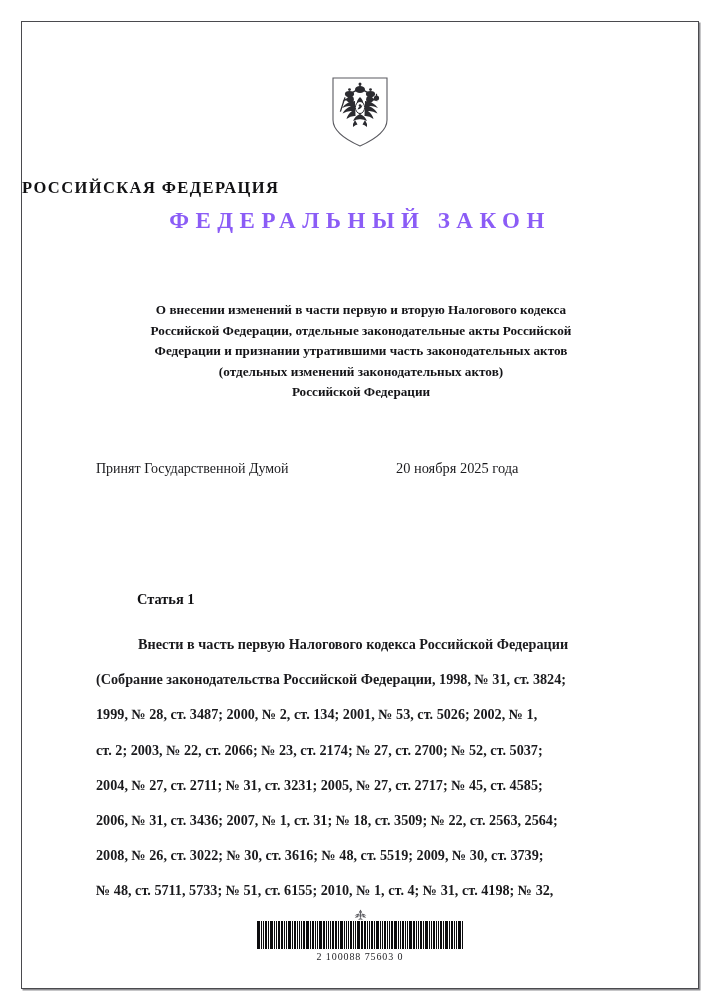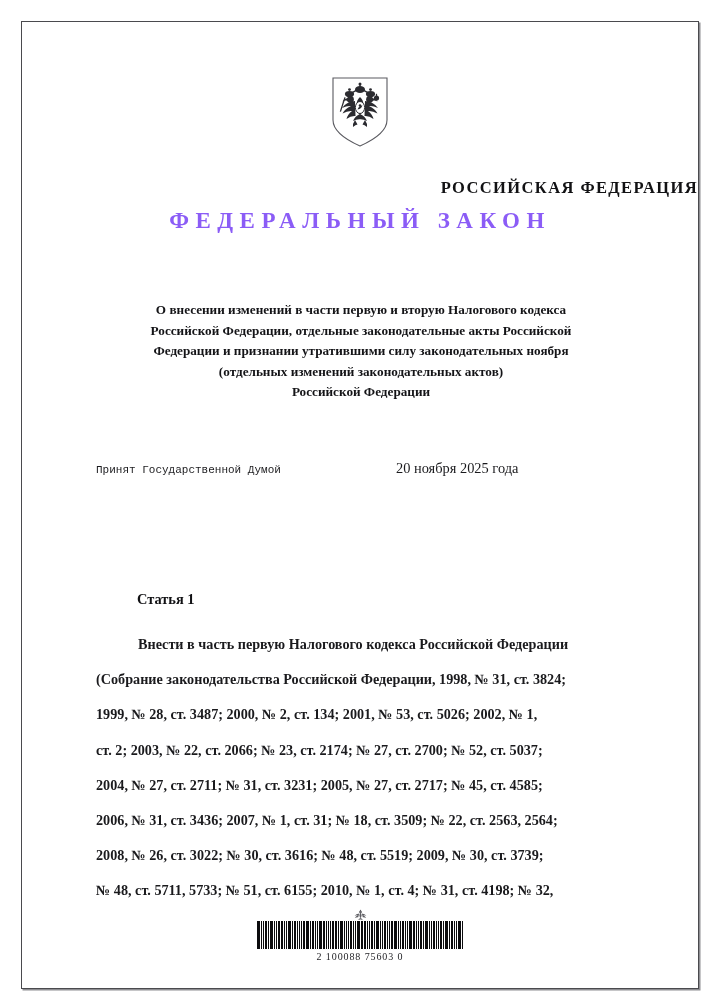--- a/index.html
+++ b/index.html
@@ -46,21 +46,21 @@
     width: 58px;
     height: 72px;
   }
 
   
   .country-line {
     position: absolute;
     left: 0;
     right: 0;
     top: 156px;
-    text-align: right;
+    text-align: left;
     font-size: 16.5px;
     font-weight: 700;
     letter-spacing: 1.4px;
     color: #121214;
   }
   .law-line {
     position: absolute;
     left: 0;
     right: 0;
     top: 186px;
@@ -92,23 +92,22 @@
     width: 530px;
     top: 438px;
   }
   .adopt-row {
     display: flex;
     align-items: baseline;
     height: 30px;
   }
   .adopt-label {
     width: 300px;
-    font-size: 11px;
+    font-size: 14px;
     color: #1a1a1d;
-    font-family: Liberation Mono, monospace;
   }
   .adopt-date {
     font-size: 14.4px;
     color: #1a1a1d;
   }
   .mono-row .adopt-label,
   .mono-row .adopt-date {
     font-family: "Liberation Mono", monospace;
     font-size: 13px;
     letter-spacing: 0.2px;
@@ -220,21 +219,21 @@
         </g>
       </svg>
     </div>
 
     <div class="country-line">РОССИЙСКАЯ ФЕДЕРАЦИЯ</div>
     <div class="law-line">ФЕДЕРАЛЬНЫЙ ЗАКОН</div>
 
     <div class="subject">
       <div>О внесении изменений в части первую и вторую Налогового кодекса</div>
       <div>Российской Федерации, отдельные законодательные акты Российской</div>
-      <div>Федерации и признании утратившими силу законодательных ноября</div>
+      <div>Федерации и признании утратившими часть законодательных актов</div>
       <div>(отдельных изменений законодательных актов)</div>
       <div>Российской Федерации</div>
     </div>
 
     <div class="adoption">
       <div class="adopt-row">
         <span class="adopt-label">Принят Государственной Думой</span>
         <span class="adopt-date">20 ноября 2025 года</span>
       </div>
     </div>

